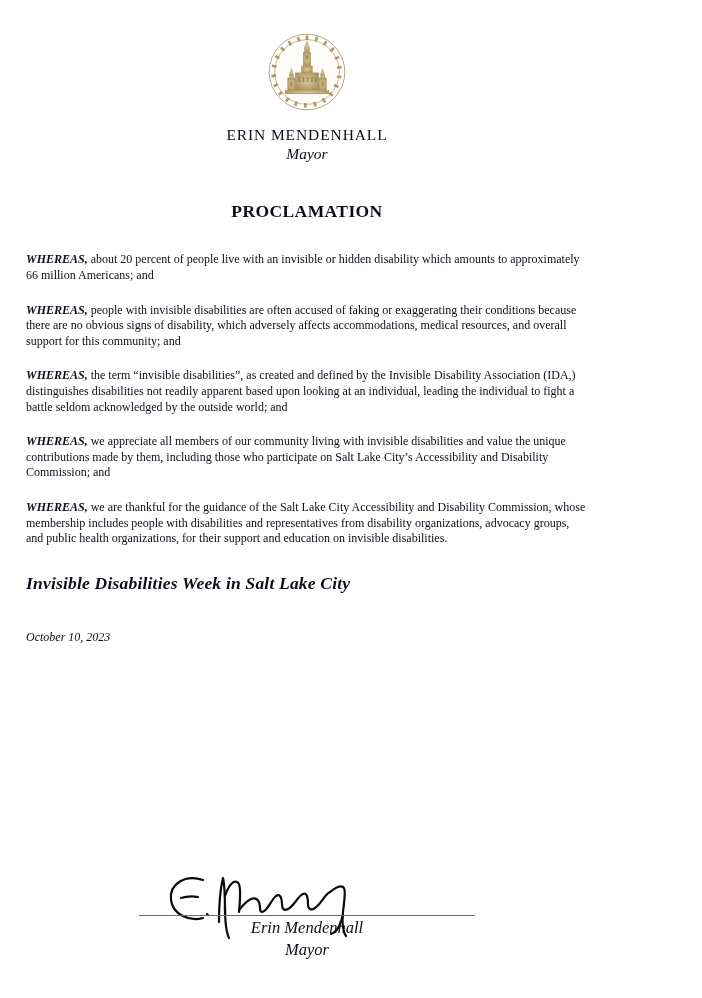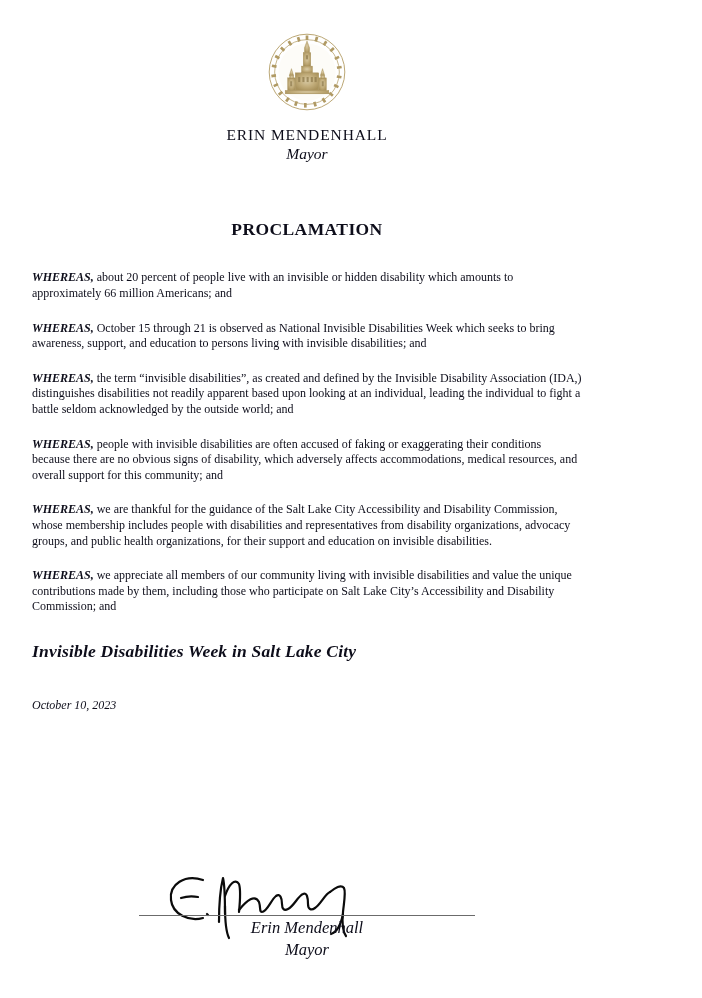--- a/index.html
+++ b/index.html
@@ -14,21 +14,21 @@
     color: #0d0d1a;
     position: relative;
     overflow: hidden;
   }
 
   .page {
     position: relative;
     width: 614px;
     height: 998px;
     box-sizing: border-box;
-    padding: 0 28px;
+    padding: 0 22px;
   }
 
   
   .header {
     text-align: center;
     padding-top: 30px;
   }
   .seal {
     width: 84px;
     height: 84px;
@@ -48,21 +48,21 @@
     line-height: 1.2;
     margin-top: 1px;
   }
 
   
   .doc-title {
     text-align: center;
     font-weight: bold;
     font-size: 17.5px;
     letter-spacing: 0.4px;
-    margin-top: 56px;
+    margin-top: 38px;
   }
 
   
   .body-wrap {
     margin-top: 30px;
     padding: 0 4px;
   }
   .clause {
     font-size: 12px;
     line-height: 1.30;
@@ -212,38 +212,35 @@
   </div>
 
   <div class="doc-title">PROCLAMATION</div>
 
   <div class="body-wrap">
 
     <p class="clause">
       <span class="lead">WHEREAS,</span><span> about 20 percent of people live with an invisible or hidden disability which amounts to approximately 66 million Americans; and</span>
     </p>
 
-    <p class="clause">
-      <span class="lead">WHEREAS,</span><span> October 15 through 21 is observed as National Invisible Disabilities Week which seeks to bring awareness, support, and education to persons living with invisible disabilities; and</span>
+
+    <p class="clause">
+      <span class="lead">WHEREAS,</span><span> people with invisible disabilities are often accused of faking or exaggerating their conditions because there are no obvious signs of disability, which adversely affects accommodations, medical resources, and overall support for this community; and</span>
     </p>
 
     <p class="clause">
       <span class="lead">WHEREAS,</span><span> the term “invisible disabilities”, as created and defined by the Invisible Disability Association (IDA,) distinguishes disabilities not readily apparent based upon looking at an individual, leading the individual to fight a battle seldom acknowledged by the outside world; and</span>
     </p>
 
     <p class="clause">
-      <span class="lead">WHEREAS,</span><span> people with invisible disabilities are often accused of faking or exaggerating their conditions because there are no obvious signs of disability, which adversely affects accommodations, medical resources, and overall support for this community; and</span>
+      <span class="lead">WHEREAS,</span><span> we appreciate all members of our community living with invisible disabilities and value the unique contributions made by them, including those who participate on Salt Lake City’s Accessibility and Disability Commission; and</span>
     </p>
 
     <p class="clause">
       <span class="lead">WHEREAS,</span><span> we are thankful for the guidance of the Salt Lake City Accessibility and Disability Commission, whose membership includes people with disabilities and representatives from disability organizations, advocacy groups, and public health organizations, for their support and education on invisible disabilities.</span>
-    </p>
-
-    <p class="clause">
-      <span class="lead">WHEREAS,</span><span> we appreciate all members of our community living with invisible disabilities and value the unique contributions made by them, including those who participate on Salt Lake City’s Accessibility and Disability Commission; and</span>
     </p>
 
 
     <div class="declaration">Invisible Disabilities Week in Salt Lake City</div>
 
     <div class="date-line">October 10, 2023</div>
   </div>
 
   <div class="sig-block">
     <div class="sig-stack">

